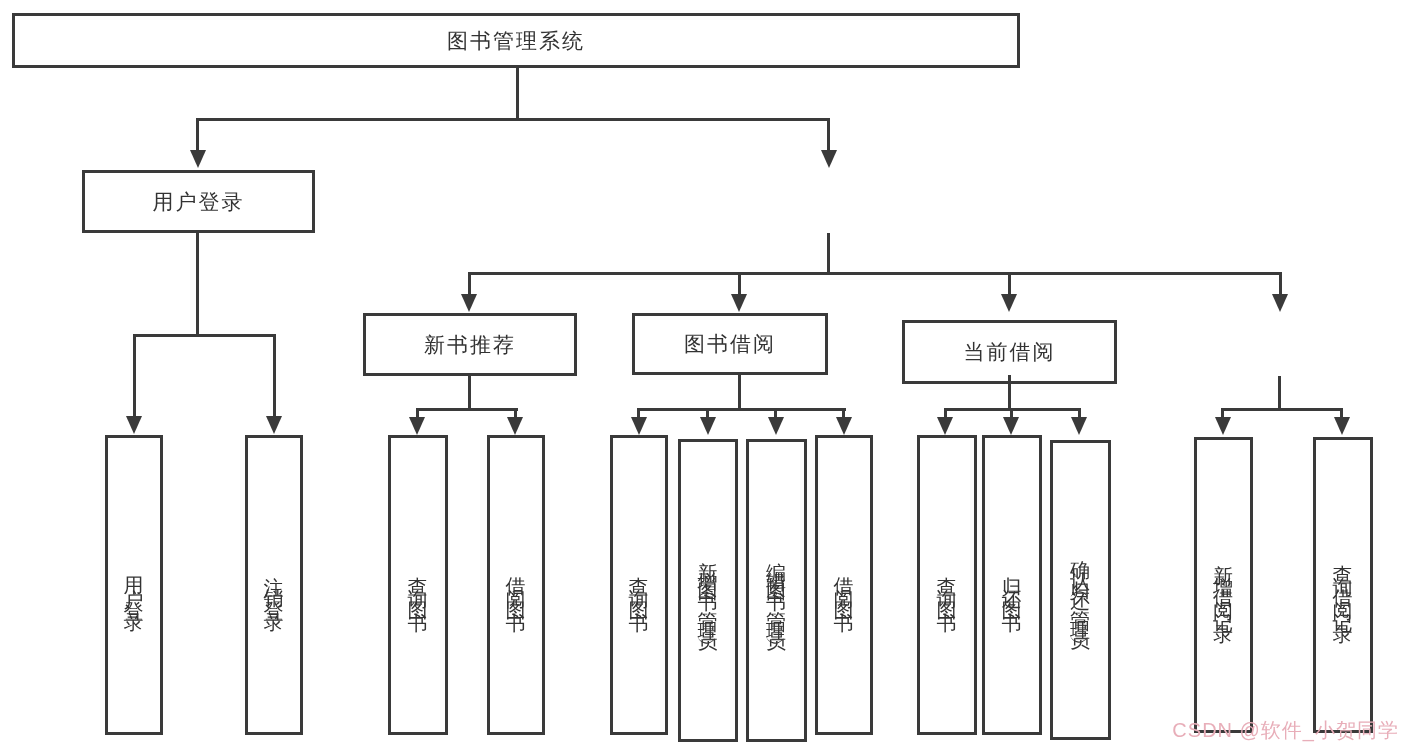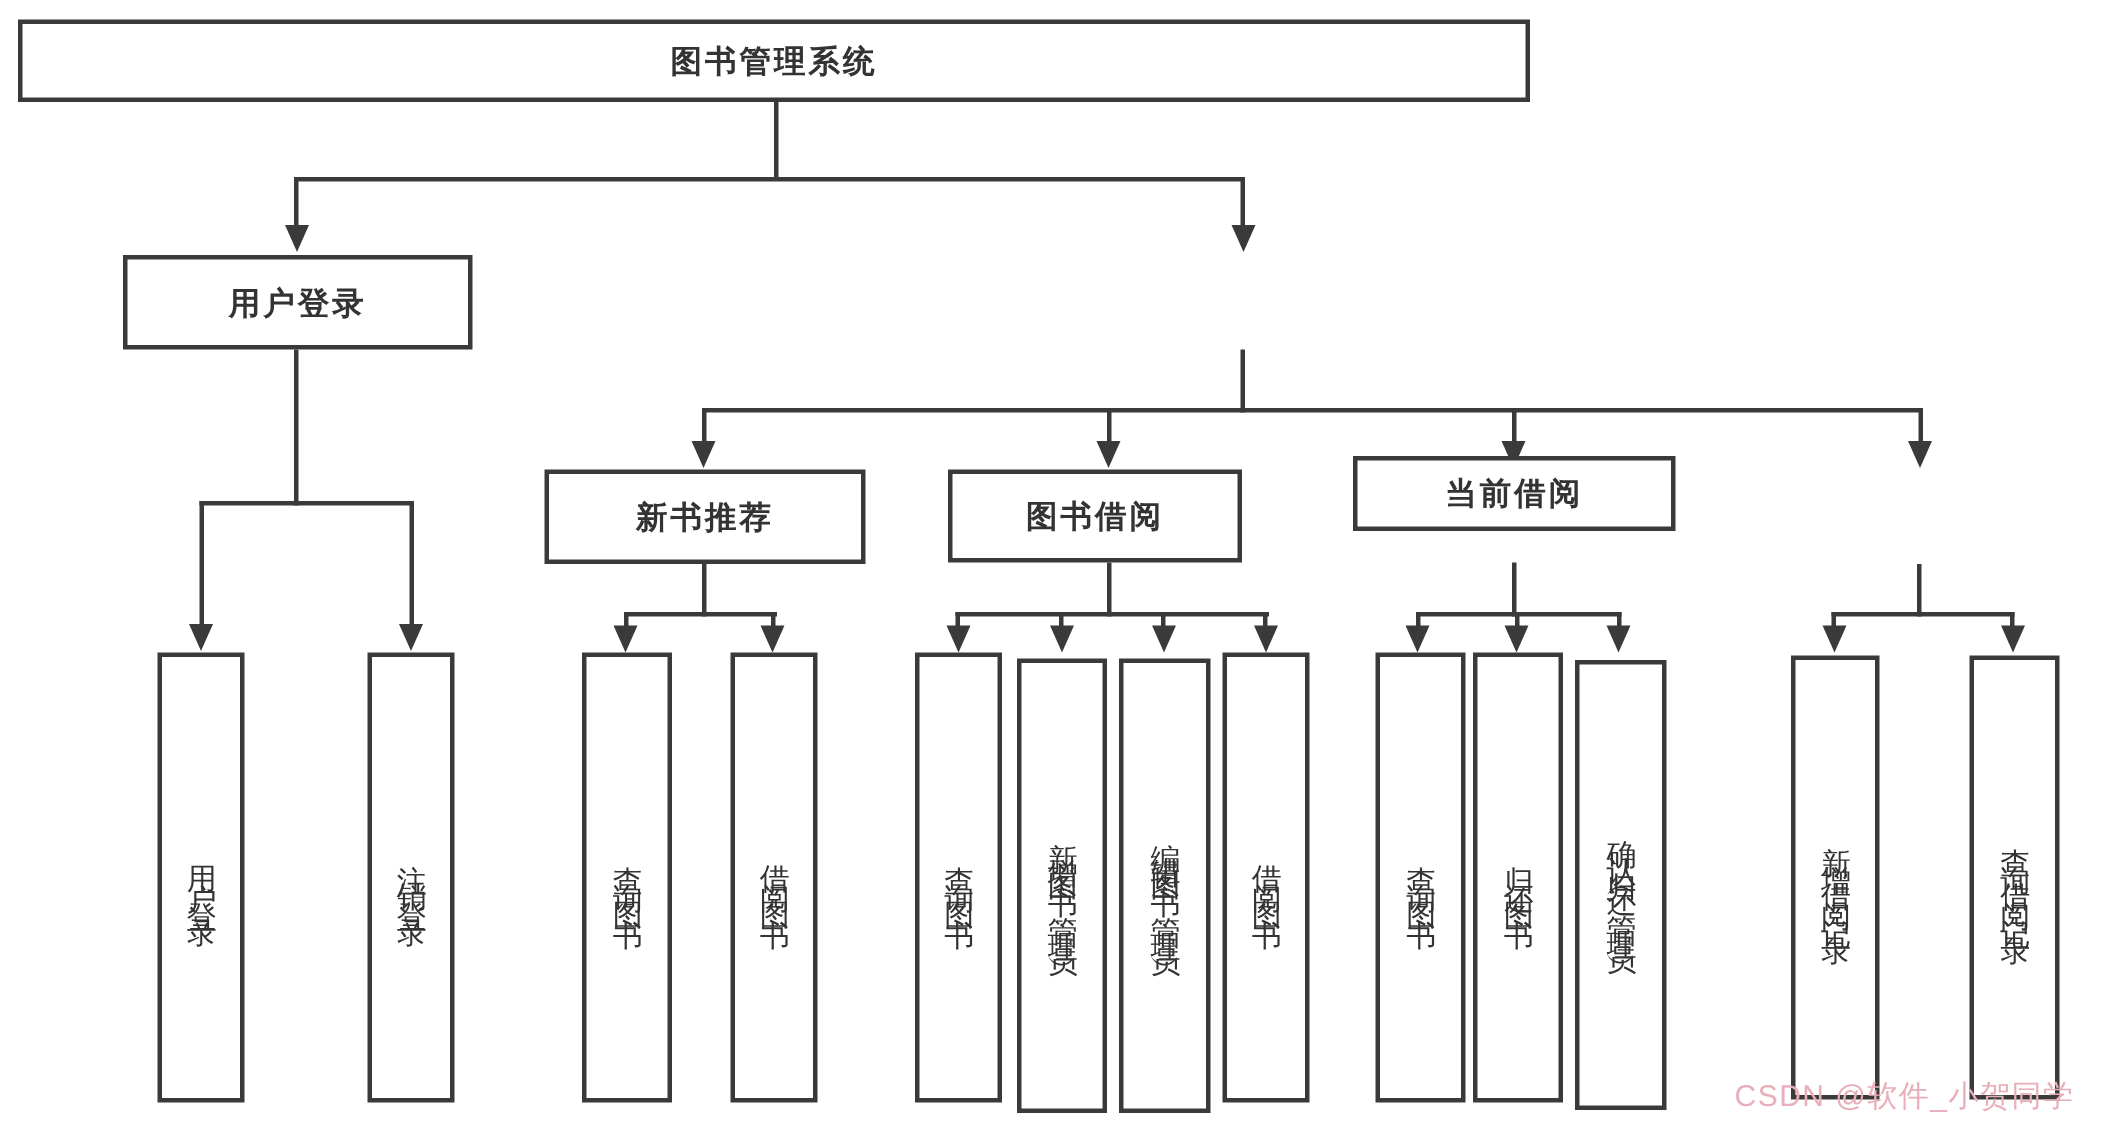--- a/index.html
+++ b/index.html
@@ -7,36 +7,36 @@
     position:relative;width:1405px;height:747px;overflow:hidden;
     background:var(--background,#fff);
     font-family:"Liberation Sans","DejaVu Sans",sans-serif;
   }
   .box{
     position:absolute;box-sizing:border-box;background:#fff;
     border:3px solid var(--line,#3a3a3a);
     display:flex;align-items:center;justify-content:center;
   }
   .hlabel{
-    font-size:21px;font-weight:700;letter-spacing:2px;
+    font-size:21px;font-weight:400;letter-spacing:2px;
     color:var(--text,#333);white-space:nowrap;
   }
   .vlabel{
     writing-mode:vertical-rl;font-size:20px;font-weight:500;
     letter-spacing:12px;color:var(--text,#333);line-height:1;
   }
   .vline{position:absolute;width:3px;background:var(--line,#3a3a3a);}
   .hline{position:absolute;height:3px;background:var(--line,#3a3a3a);}
   .arrow{
     position:absolute;width:0;height:0;
     border-left:8px solid transparent;border-right:8px solid transparent;
     border-top:18px solid var(--line,#3a3a3a);
   }
   .watermark{
-    position:absolute;right:22px;bottom:3px;font-size:20px;
+    position:absolute;right:6px;bottom:3px;font-size:20px;
     color:var(--watermark,#e8aeb9);letter-spacing:1px;white-space:nowrap;
   }
 </style>
 </head>
 <body>
 
 <div id="canvas" style="--line: #3a3a3a; --text: #333333; --watermark: #e8aeb9; --background: #ffffff;">
 
   <div class="box" style="left:12px;top:13px;width:1008px;height:55px">
     <span class="hlabel">图书管理系统</span>
@@ -70,21 +70,21 @@
   <div class="arrow" style="left:1001px;top:294px"></div>
   <div class="vline" style="left:1279px;top:272px;height:24px"></div>
   <div class="arrow" style="left:1272px;top:294px"></div>
 
   <div class="box" style="left:363px;top:313px;width:214px;height:63px">
     <span class="hlabel">新书推荐</span>
   </div>
   <div class="box" style="left:632px;top:313px;width:196px;height:62px">
     <span class="hlabel">图书借阅</span>
   </div>
-  <div class="box" style="left:902px;top:304px;width:215px;height:50px">
+  <div class="box" style="left:902px;top:320px;width:215px;height:64px">
     <span class="hlabel">当前借阅</span>
   </div>
 
   <div class="vline" style="left:468px;top:376px;height:35px"></div>
   <div class="hline" style="left:416px;top:408px;width:102px"></div>
   <div class="vline" style="left:416px;top:408px;height:12px"></div>
   <div class="arrow" style="left:409px;top:417px"></div>
   <div class="vline" style="left:514px;top:408px;height:12px"></div>
   <div class="arrow" style="left:507px;top:417px"></div>
 

